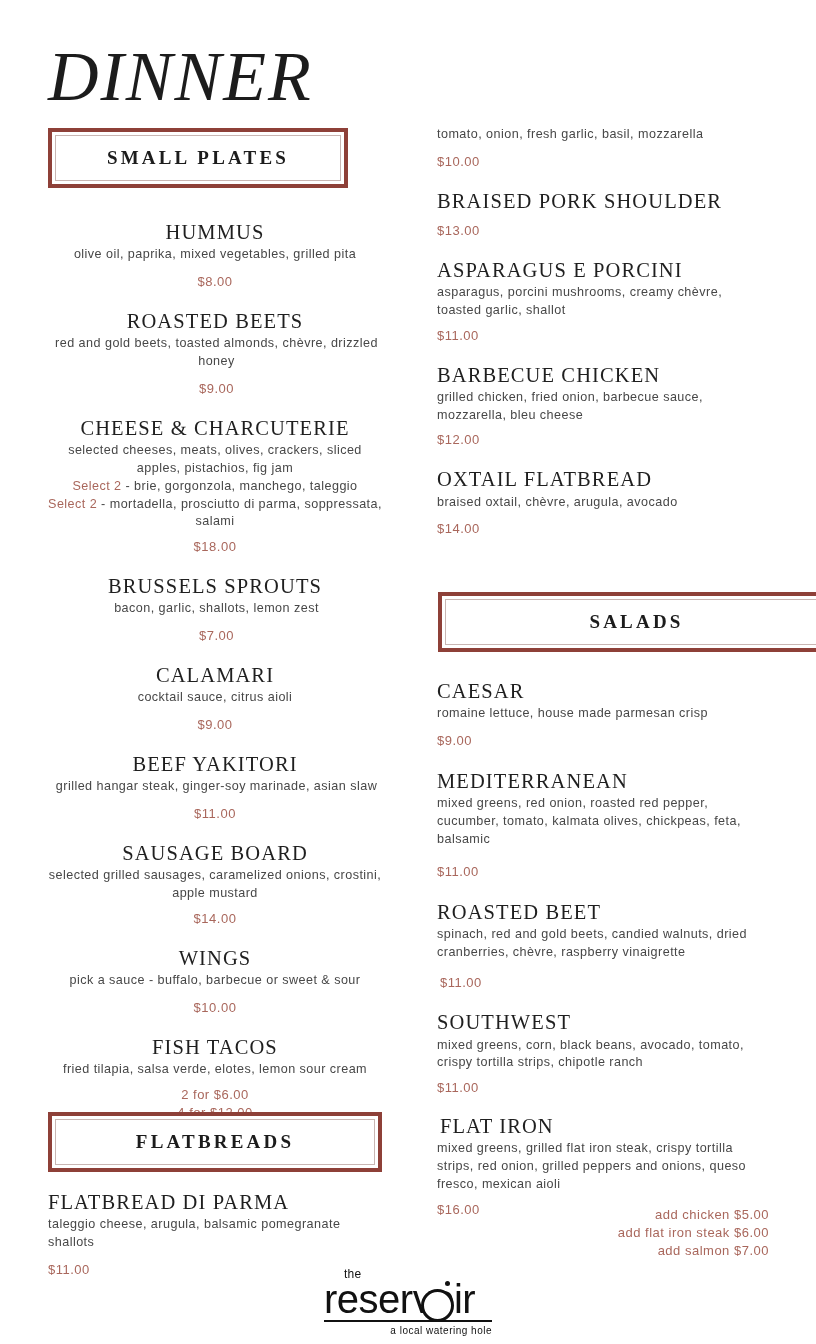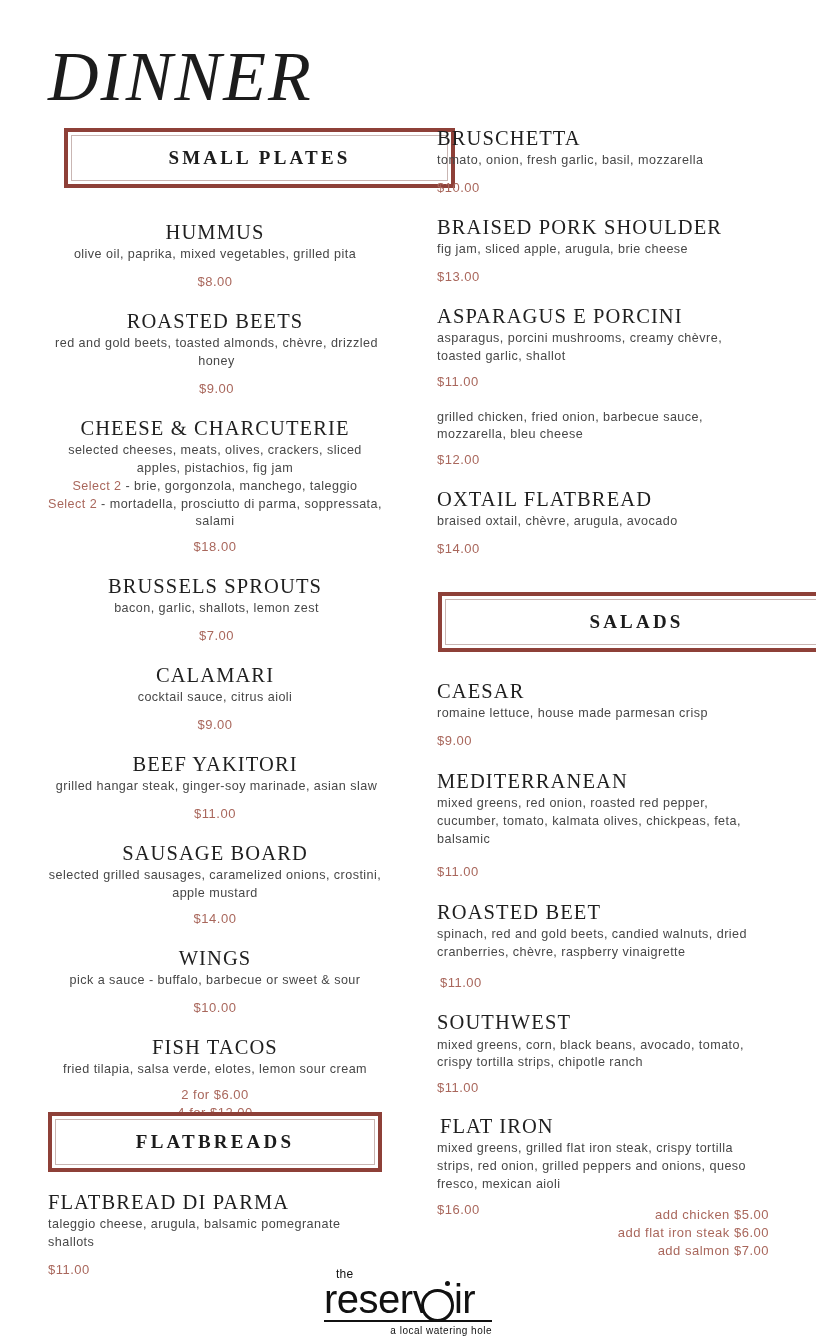--- a/index.html
+++ b/index.html
@@ -122,21 +122,21 @@
   .logo-wrap {
     display: inline-block;
     position: relative;
     text-align: left;
   }
   .logo-the {
     font-family: "Liberation Sans", sans-serif;
     font-size: 12px;
     color: #111;
     position: absolute;
-    left: 12px;
+    left: 20px;
     top: 0px;
     letter-spacing: 0.2px;
   }
   .logo-main {
     font-family: "Liberation Sans", sans-serif;
     font-size: 40px;
     font-weight: 500;
     color: #111;
     letter-spacing: -0.5px;
     line-height: 1;
@@ -177,21 +177,21 @@
     top: 14px;
   }
 </style>
 </head>
 <body>
 
 <div class="page-title">DINNER</div>
 
 <div class="col col-left">
 
-  <div style="position:absolute; top:128px; left:16px; width:391px;">
+  <div style="position:absolute; top:128px; left:0; width:300px;">
     <div class="section-box">
       <div class="section-box-inner">
         <div class="section-box-title">SMALL PLATES</div>
       </div>
     </div>
   </div>
 
   <div style="position:absolute; top:220px; left:0; width:334px;text-align:center;">
 
     <div class="item" style="margin-bottom:17px;">
@@ -292,44 +292,43 @@
     </div>
   </div>
 
 </div>
 
 <div class="col col-right">
 
   <div style="position:absolute; top:126px; left:0; width:332px;">
 
     <div class="item" style="margin-bottom:17px;">
-      <div class="item-name">BRUSCHETTA</div>
       <div class="item-desc">tomato, onion, fresh garlic, basil, mozzarella</div>
       <div class="item-price">
         <span class="price-line">$10.00</span>
       </div>
     </div>
 
     <div class="item" style="margin-bottom:17px;">
       <div class="item-name">BRAISED PORK SHOULDER</div>
-      <div class="item-desc">fig jam, sliced apple, arugula, brie cheese</div>
       <div class="item-price">
         <span class="price-line">$13.00</span>
       </div>
     </div>
 
     <div class="item" style="margin-bottom:17px;">
       <div class="item-name">ASPARAGUS E PORCINI</div>
       <div class="item-desc">asparagus, porcini mushrooms, creamy chèvre, toasted garlic, shallot</div>
       <div class="item-price tight">
         <span class="price-line">$11.00</span>
       </div>
     </div>
 
     <div class="item" style="margin-bottom:17px;">
+      <div class="item-name">BARBECUE CHICKEN</div>
       <div class="item-desc">grilled chicken, fried onion, barbecue sauce, mozzarella, bleu cheese</div>
       <div class="item-price tight">
         <span class="price-line">$12.00</span>
       </div>
     </div>
 
     <div class="item" style="margin-bottom:0;">
       <div class="item-name">OXTAIL FLATBREAD</div>
       <div class="item-desc">braised oxtail, chèvre, arugula, avocado</div>
       <div class="item-price">

